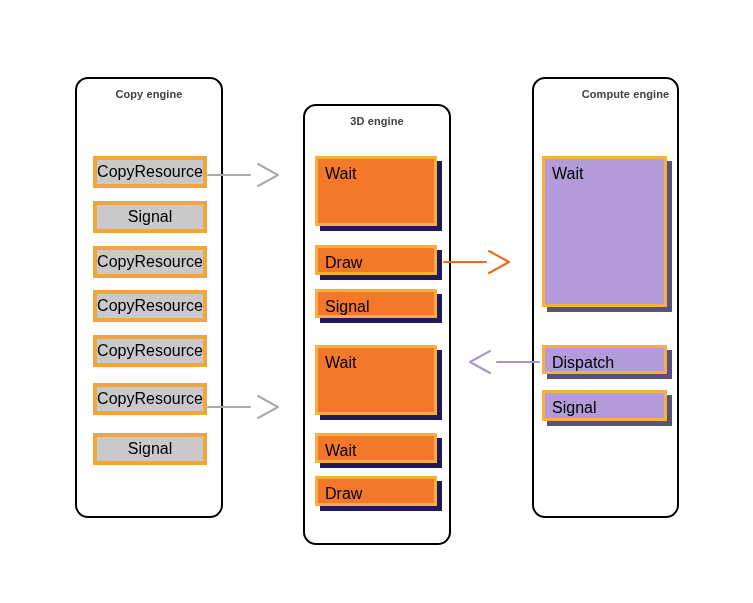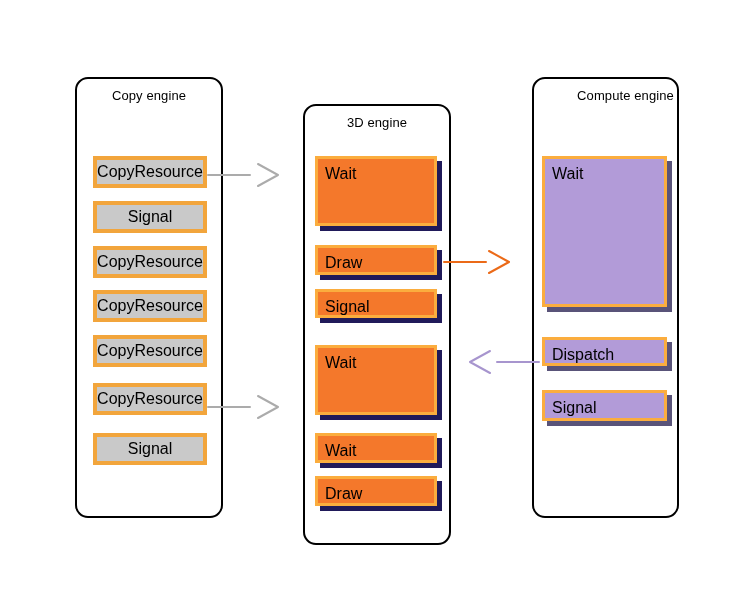--- a/index.html
+++ b/index.html
@@ -14,23 +14,23 @@
     position: absolute;
     background: #ffffff;
     border: 2px solid #000000;
     border-radius: 13px;
     box-sizing: border-box;
     z-index: 1;
   }
   .engine-title {
     text-align: center;
     margin-top: 9px;
-    font-size: 13px;
-    font-weight: normal;
-    color: #000000;
+    font-size: 11px;
+    font-weight: bold;
+    color: #404040;
     letter-spacing: 0.1px;
   }
   .block {
     position: absolute;
     box-sizing: border-box;
     font-size: 16px;
     color: #000000;
     z-index: 2;
     line-height: 1.2;
     margin-top: 43px;
@@ -82,21 +82,21 @@
     <div class="block copy" style="left: 93px; top: 292px; width: 114px; height: 32px;">CopyResource</div>
     <div class="block copy" style="left: 93px; top: 340px; width: 114px; height: 32px;">CopyResource</div>
     <div class="block copy" style="left: 93px; top: 390px; width: 114px; height: 32px;">Signal</div>
     <div class="block orange" style="left: 315px; top: 113px; width: 122px; height: 70px;">Wait</div>
     <div class="block orange" style="left: 315px; top: 202px; width: 122px; height: 30px;">Draw</div>
     <div class="block orange" style="left: 315px; top: 246px; width: 122px; height: 29px;">Signal</div>
     <div class="block orange" style="left: 315px; top: 302px; width: 122px; height: 70px;">Wait</div>
     <div class="block orange" style="left: 315px; top: 390px; width: 122px; height: 30px;">Wait</div>
     <div class="block orange" style="left: 315px; top: 433px; width: 122px; height: 30px;">Draw</div>
     <div class="block purple" style="left: 542px; top: 113px; width: 125px; height: 151px;">Wait</div>
-    <div class="block purple" style="left: 542px; top: 294px; width: 125px; height: 29px;">Dispatch</div>
+    <div class="block purple" style="left: 542px; top: 302px; width: 125px; height: 29px;">Dispatch</div>
     <div class="block purple" style="left: 542px; top: 347px; width: 125px; height: 31px;">Signal</div>
     <svg class="arrow-layer" id="arrow-layer" viewBox="0 0 753 603" xmlns="http://www.w3.org/2000/svg">
       <g>
         <path d="M 208 175 L 250 175" stroke="#ABABAB" stroke-width="2" fill="none" stroke-linecap="round" stroke-linejoin="round"></path>
         <path d="M 258 164 L 278 175 L 258 186" stroke="#ABABAB" stroke-width="2" fill="none" stroke-linecap="round" stroke-linejoin="round"></path>
       </g>
       <g>
         <path d="M 444 262 L 486 262" stroke="#EB6A18" stroke-width="2" fill="none" stroke-linecap="round" stroke-linejoin="round"></path>
         <path d="M 489 251 L 509 262 L 489 273" stroke="#EB6A18" stroke-width="2" fill="none" stroke-linecap="round" stroke-linejoin="round"></path>
       </g>

